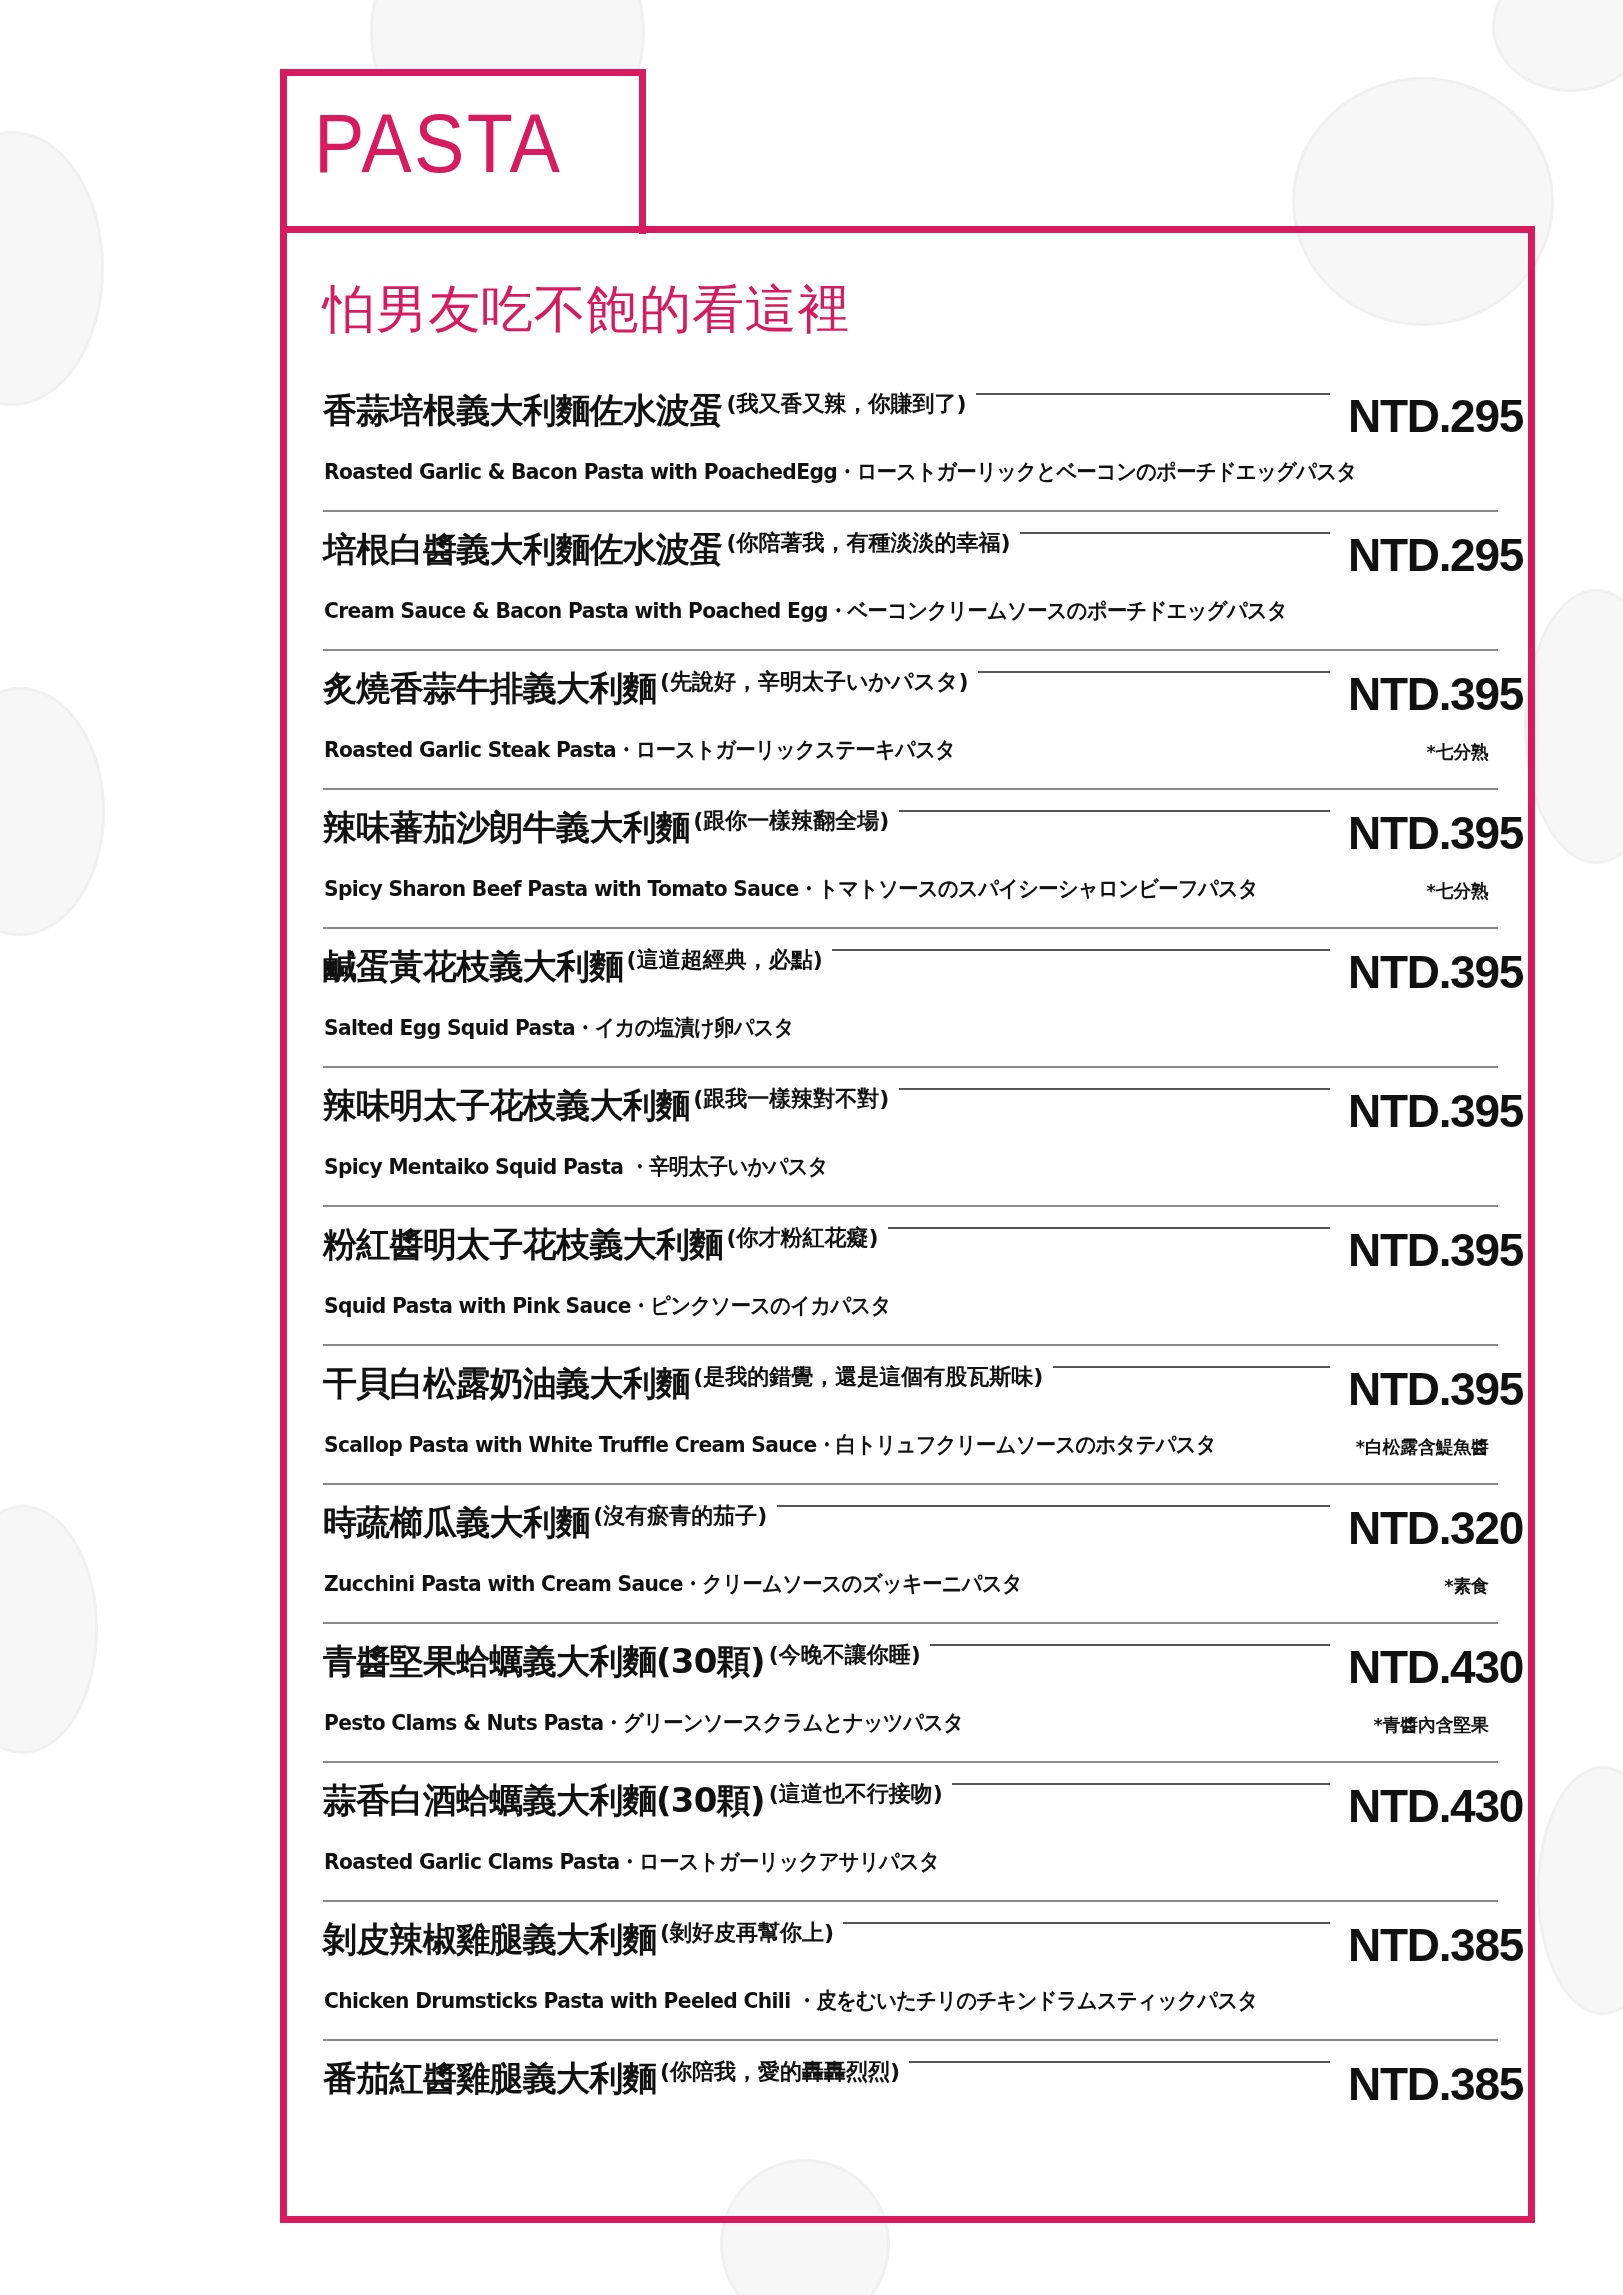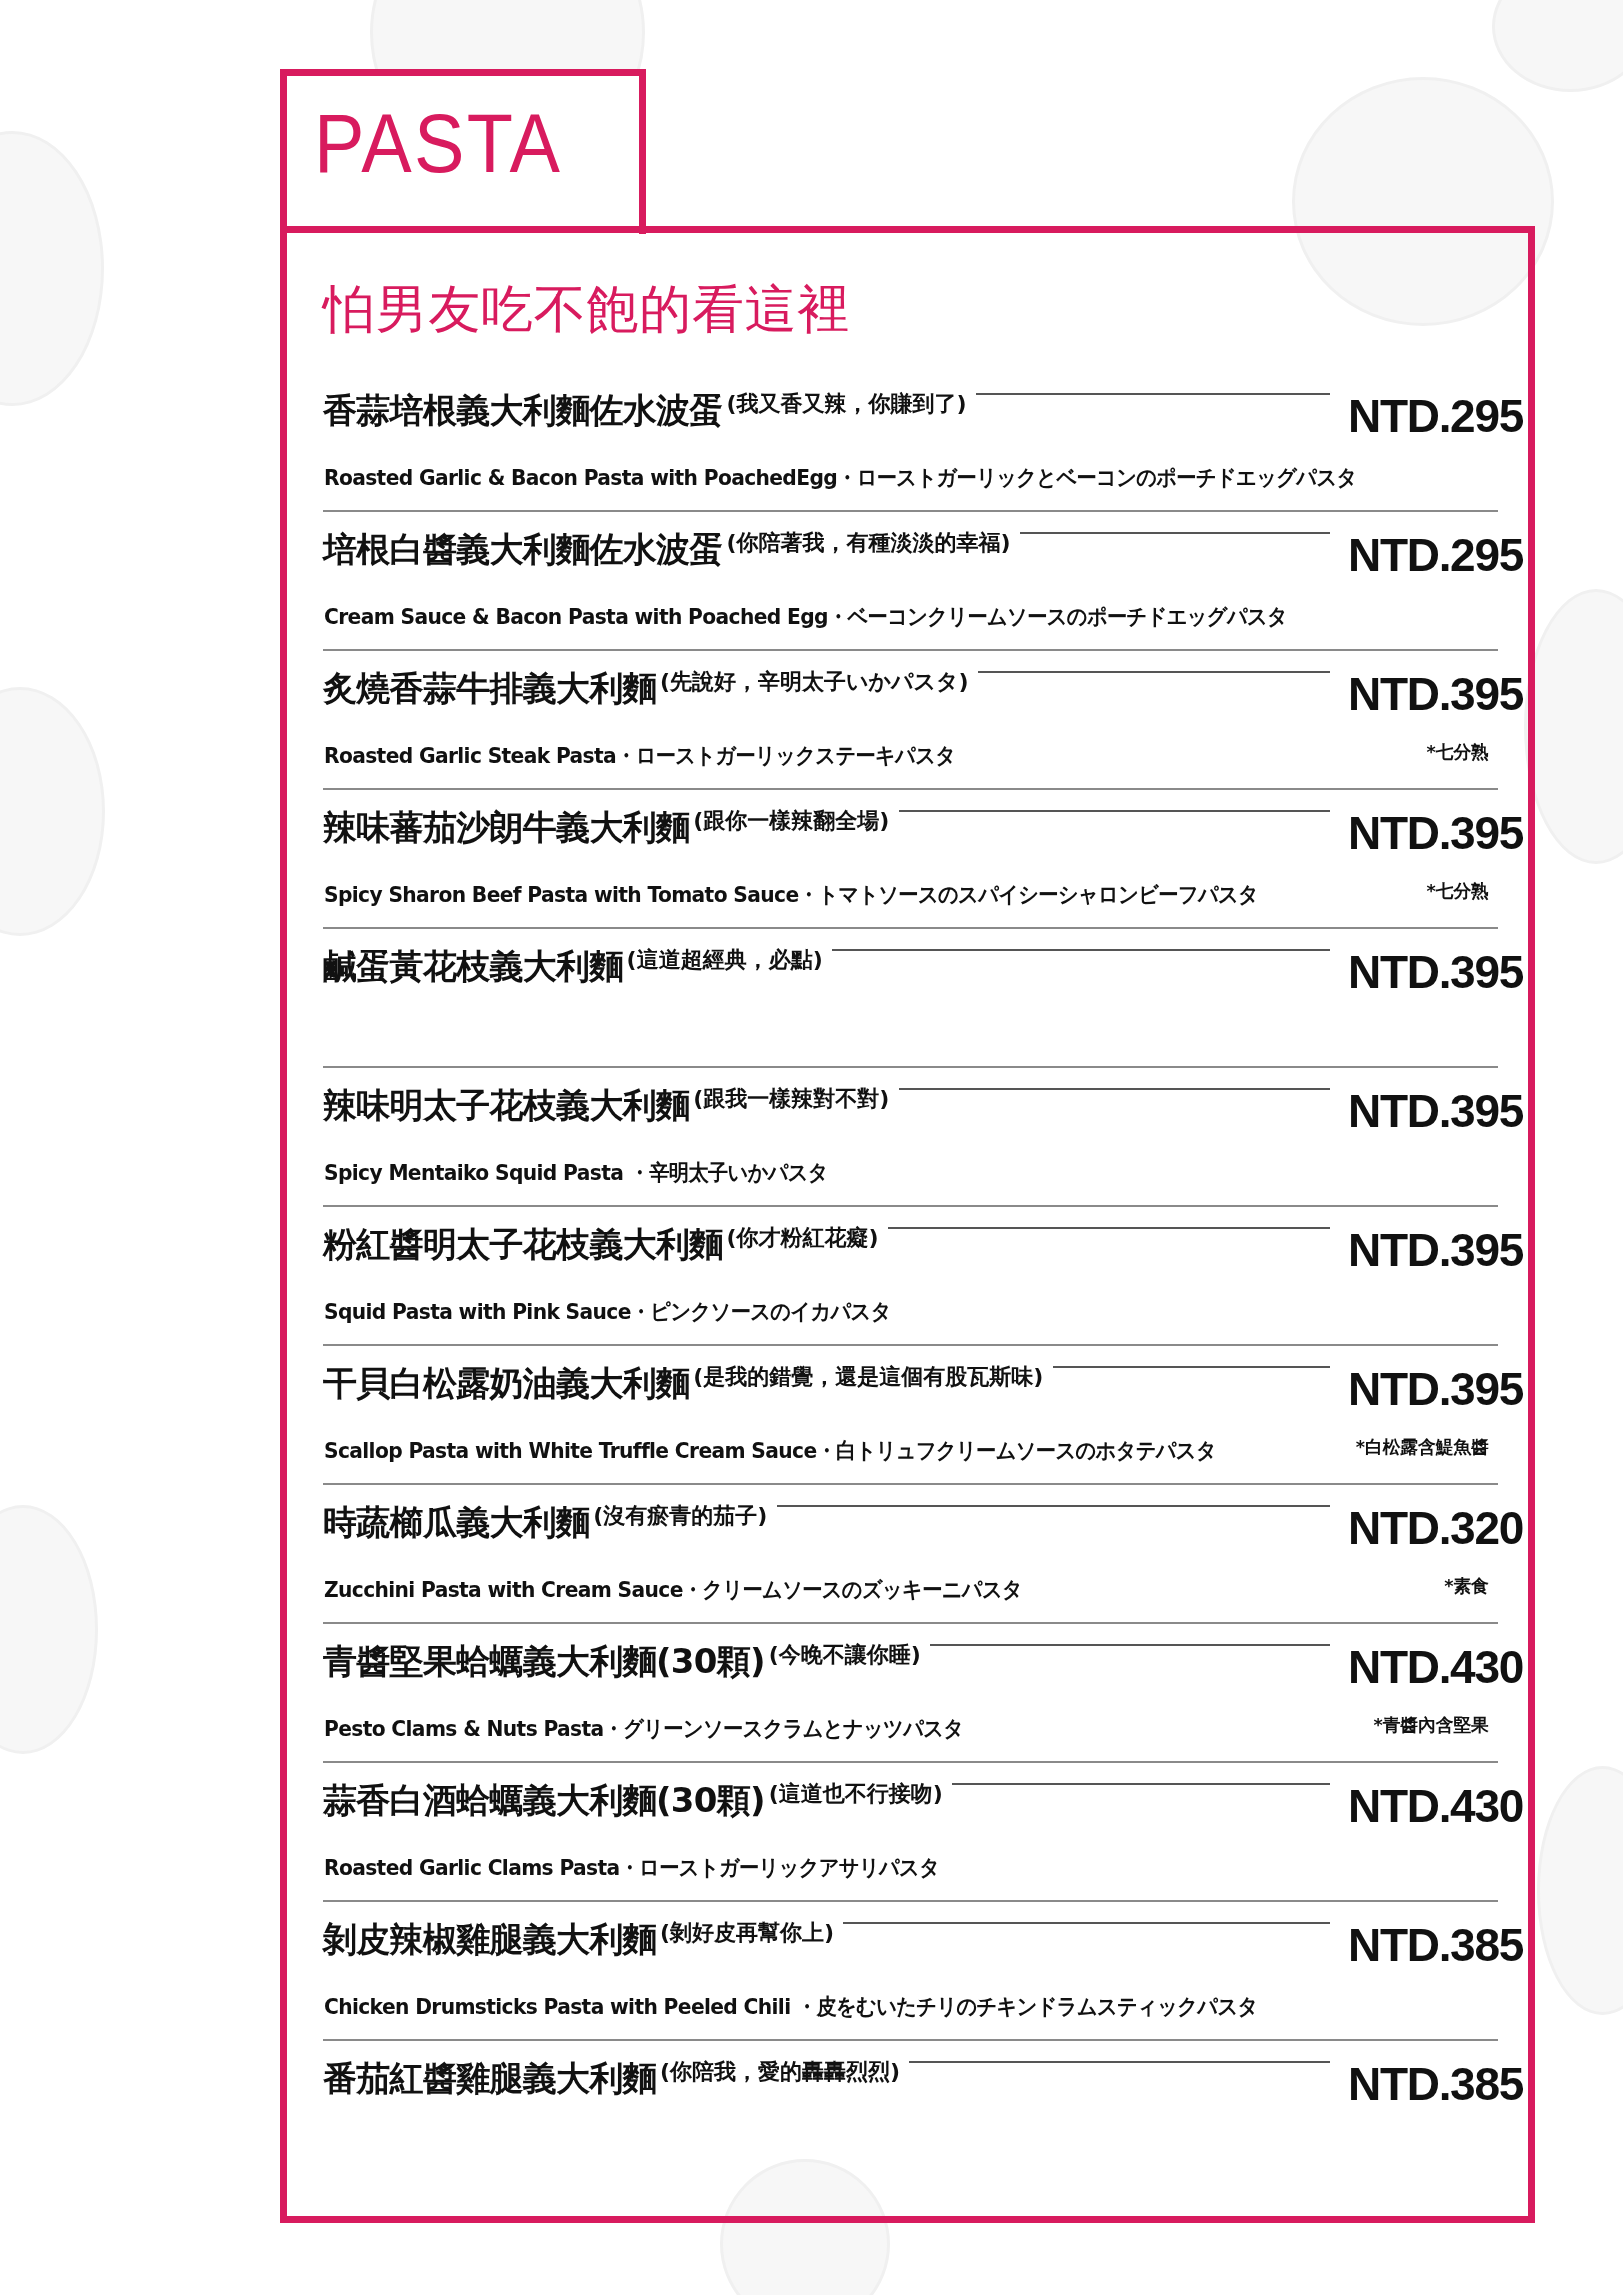--- a/index.html
+++ b/index.html
@@ -52,21 +52,21 @@
   }
   .leader {
     flex: 1; border-bottom: 2px solid #555; margin: 0 18.3px 3.9px 9.2px; height: 0;
   }
   .price {
     font-family: "Liberation Sans", sans-serif; font-weight: bold; font-size: 46px;
     line-height: 1; white-space: nowrap; letter-spacing: -1.3px; width: 150px; text-align: left;
   }
   .item-desc-row {
     position: absolute; left: 1.3px; top: 88px; right: 14px; height: 33px;
-    display: flex; align-items: center;
+    display: flex; align-items: flex-start;
   }
   .item-desc {
     font-size: 22px; font-weight: bold; white-space: nowrap; line-height: 1;
     letter-spacing: -0.7px;
     transform: scaleX(0.92); transform-origin: left center;
   }
   .item-note {
     position: absolute; right: 9.2px; top: 93px;
     font-size: 17.7px; font-weight: bold; white-space: nowrap; line-height: 1;
   }
@@ -141,20 +141,23 @@
       </div>
     <span class="item-note">*七分熟</span>
   </div>
   <div class="menu-item">
     <div class="item-name-row">
         <span class="item-name">鹹蛋黃花枝義大利麵</span>
         <span class="item-tagline">(這道超經典，必點)</span>
         <span class="leader"></span>
         <span class="price">NTD.395</span>
       </div>
+    <div class="item-desc-row">
+        <span class="item-desc">Salted Egg Squid Pasta・イカの塩漬け卵パスタ</span>
+      </div>
     <span class="item-note"></span>
   </div>
   <div class="menu-item">
     <div class="item-name-row">
         <span class="item-name">辣味明太子花枝義大利麵</span>
         <span class="item-tagline">(跟我一樣辣對不對)</span>
         <span class="leader"></span>
         <span class="price">NTD.395</span>
       </div>
     <div class="item-desc-row">

